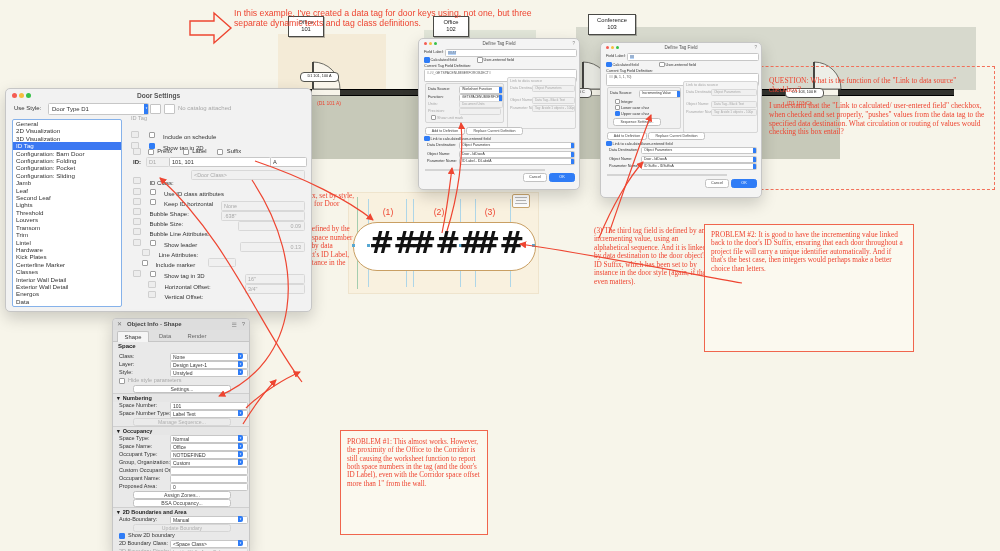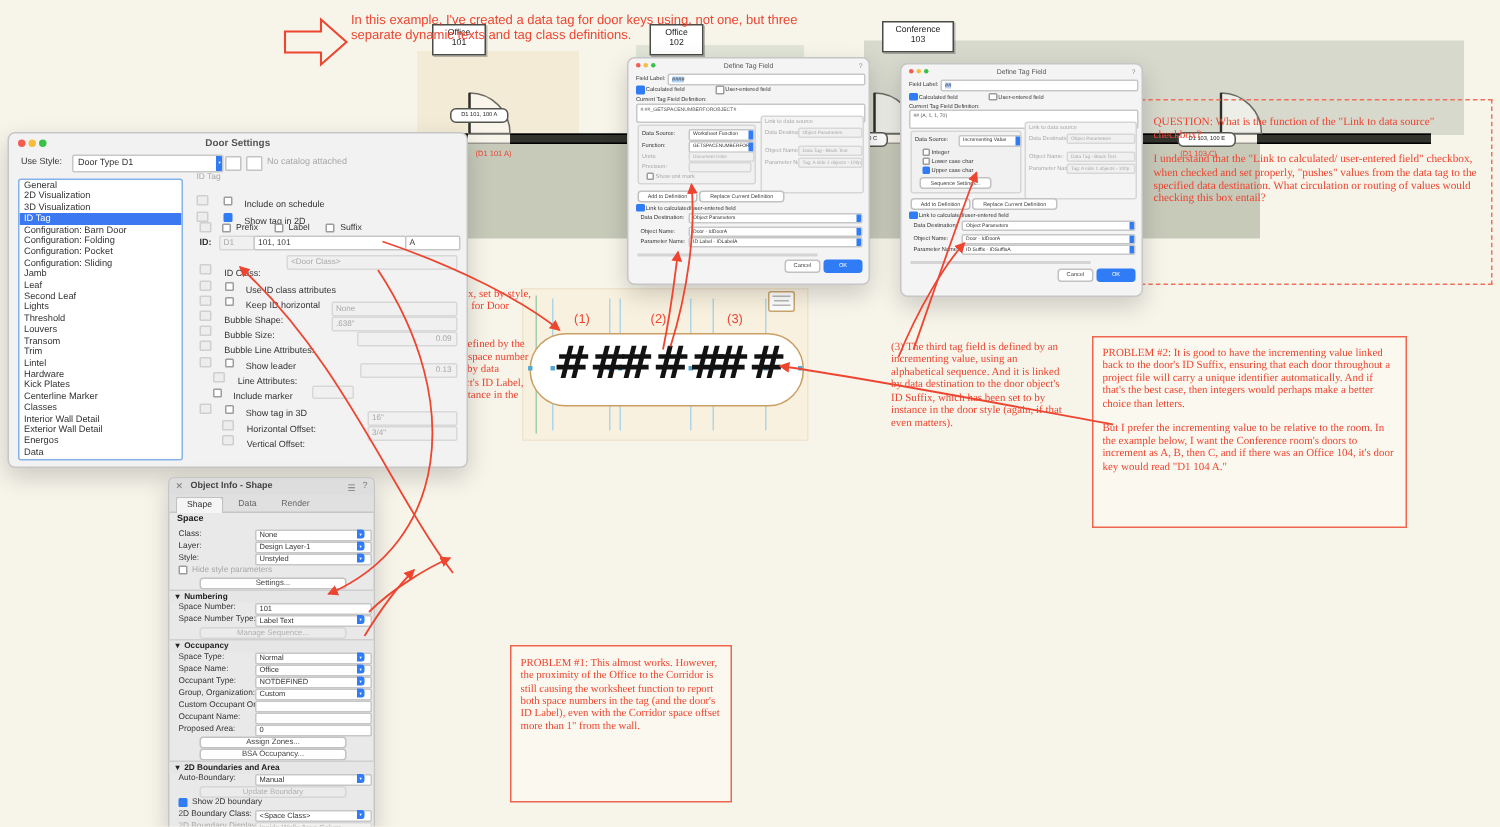--- a/index.html
+++ b/index.html
@@ -151,25 +151,24 @@
 </div>
 
 <div class="abs" style="left:234px;top:8px;width:300px;font-size:8.7px;line-height:1.18;color:#ee4531;">In this example, I've created a data tag for door keys using, not one, but three separate dynamic texts and tag class definitions.</div>
 <div class="annot" style="left:230px;top:192px;width:127px;">
   <div>(1) The door style's ID Prefix, set by style, determines the first tag field for Door Type.</div>
   <div style="height:8px;"></div>
   <div>(2) The second tag field is defined by the worksheet function for "get space number for object." It is also linked by data destination to the door object's ID Label, which has been set to by instance in the door style (if that matters).</div>
 </div>
 <div class="annot" style="left:594px;top:227px;width:120px;">(3) The third tag field is defined by an incrementing value, using an alphabetical sequence. And it is linked by data destination to the door object's ID Suffix, which has been set to by instance in the door style (again, if that even matters).</div>
 
-<div class="probbox" style="left:728px;top:224px;width:208px;height:126px;">
+<div class="probbox" style="left:704px;top:224px;width:208px;height:126px;">
   <div class="annot" style="left:6px;top:6px;width:196px;font-size:7.3px;">
     <div>PROBLEM #2: It is good to have the incrementing value linked back to the door's ID Suffix, ensuring that each door throughout a project file will carry a unique identifier automatically. And if that's the best case, then integers would perhaps make a better choice than letters.</div>
     <div style="height:8px;"></div>
-    <div>But I prefer the incrementing value to be relative to the room. In the example below, I want the Conference room's doors to increment as A, B, then C, and if there was an Office 104, it's door key would read "D1 104 A."</div>
   </div>
 </div>
 <div class="probbox" style="left:340px;top:430px;width:146px;height:103px;">
   <div class="annot" style="left:6px;top:7px;width:133px;font-size:7.2px;">PROBLEM #1: This almost works. However, the proximity of the Office to the Corridor is still causing the worksheet function to report both space numbers in the tag (and the door's ID Label), even with the Corridor space offset more than 1" from the wall.</div>
 </div>
 
 <div class="win" style="left:5px;top:88px;width:305px;height:222px;background:#f2f2f2;">
   <div class="abs dots" style="left:6px;top:4px;">
     <i style="width:5px;height:5px;" class="d-r"></i><i style="width:5px;height:5px;" class="d-y"></i><i style="width:5px;height:5px;" class="d-g"></i>
   </div>

